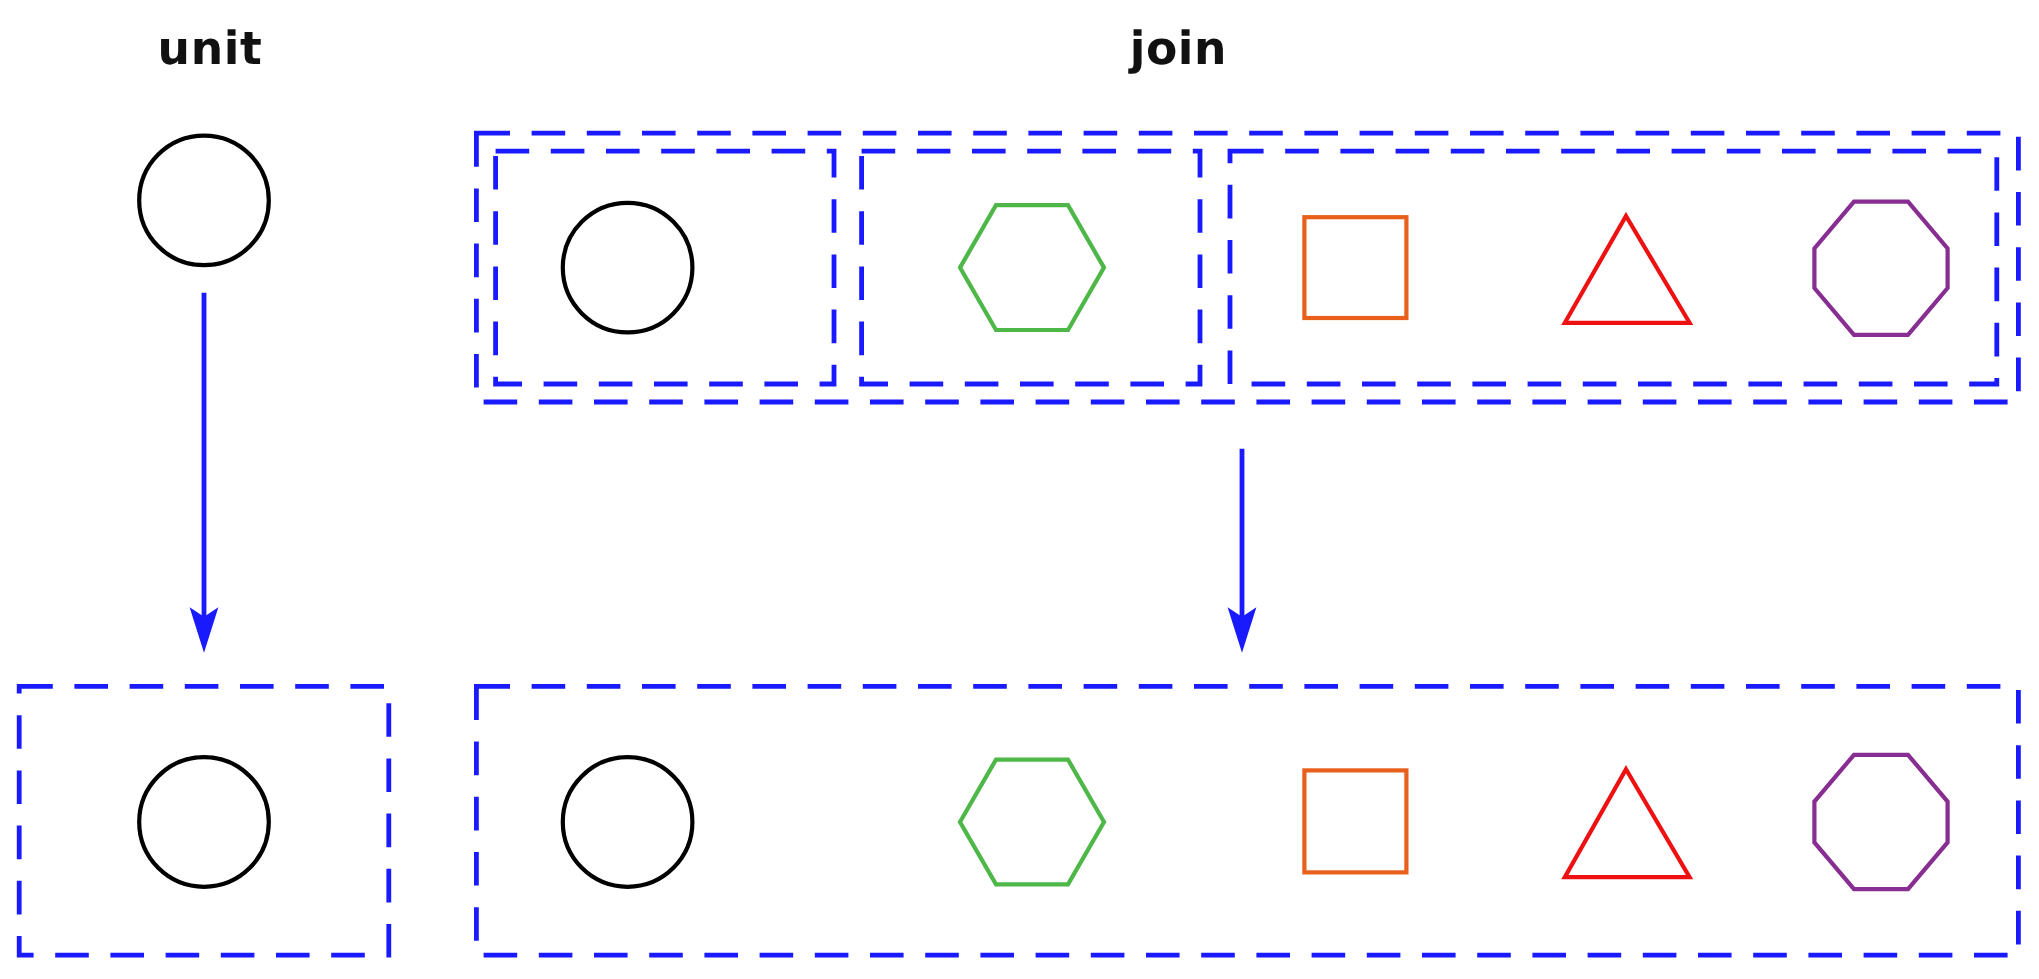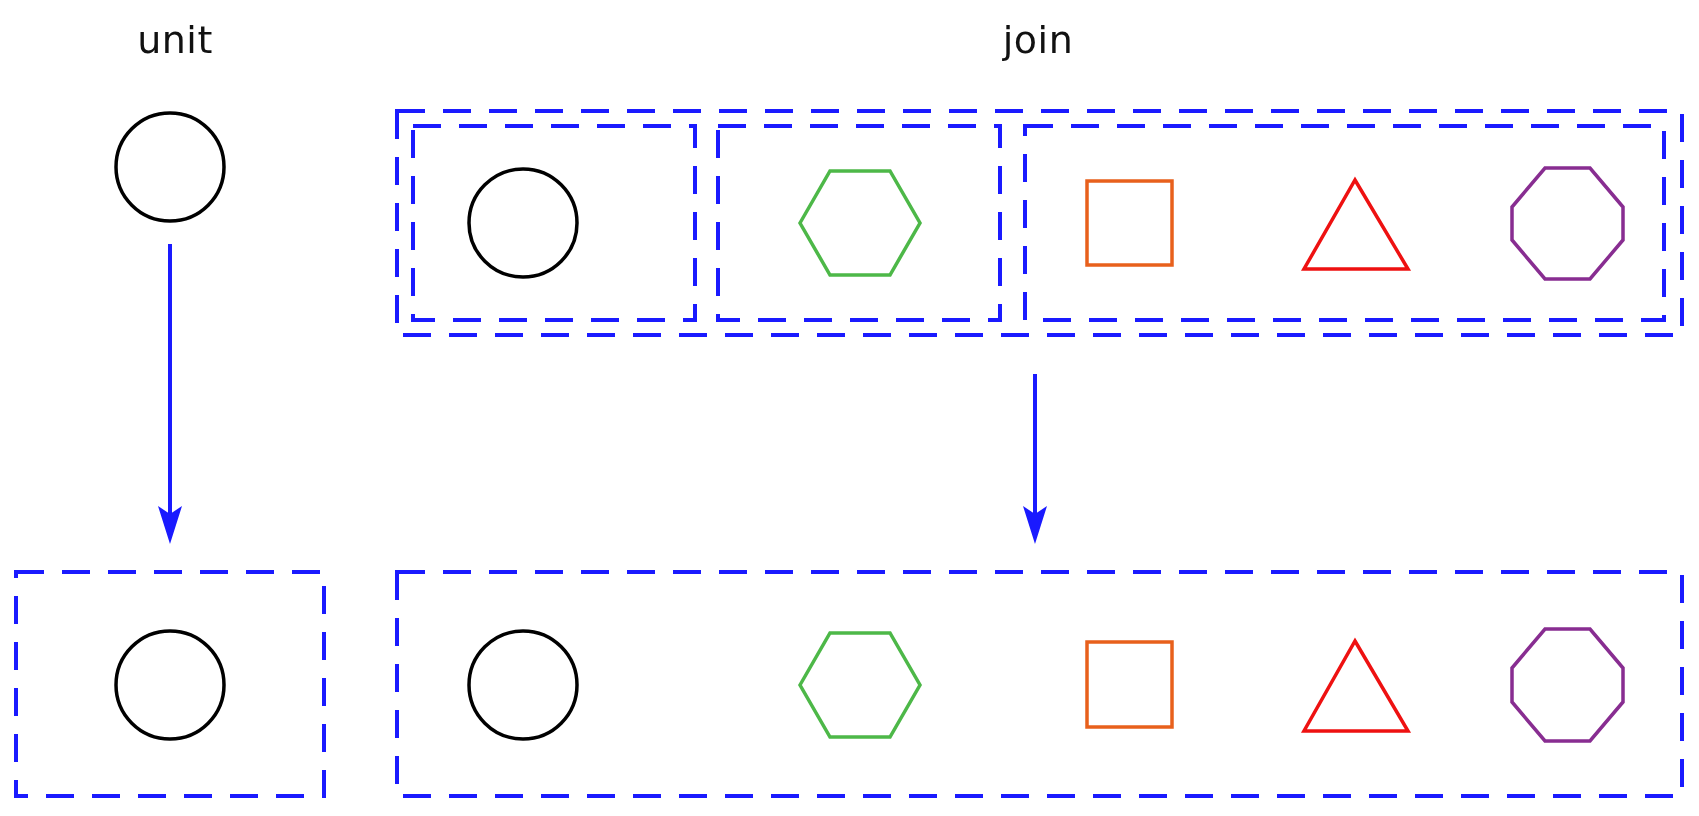--- a/index.html
+++ b/index.html
@@ -1,28 +1,28 @@
 <!DOCTYPE html>
 <html><head>
 <meta charset="utf-8">
 <style>
   html, body { margin: 0; padding: 0; background: #ffffff; }
   body { width: 1699px; height: 816px; position: relative; overflow: hidden; }
-  .label { position: absolute; font-family: "DejaVu Sans", sans-serif; font-size: 38px; font-weight: 400; color: #111; transform: translateX(-50%); letter-spacing: 0.5px; }
+  .label { position: absolute; font-family: "DejaVu Sans", sans-serif; font-size: 38px; font-weight: 700; color: #111; transform: translateX(-50%); letter-spacing: 0.5px; }
   svg { position: absolute; left: 0; top: 0; }
   .dash { fill: none; stroke: #1a1aff; stroke-width: 4; stroke-dasharray: 28 18; }
   .arrow-line { stroke: #1a1aff; stroke-width: 4; }
   .arrow-head { fill: #1a1aff; }
   .shape { fill: none; stroke-width: 3.5; }
 </style>
 </head>
 <body>
 
 <div class="label" style="left:175px; top:18px;">unit</div>
-<div class="label" style="left:1038px; top:18px;">join</div>
+<div class="label" style="left:982px; top:18px;">join</div>
 
 <svg width="1699" height="816" viewBox="0 0 1699 816">
 
   <circle class="shape" cx="170" cy="167" r="54" stroke="#000"></circle>
 
   <g>
     <line class="arrow-line" x1="170" y1="244" x2="170" y2="525"></line>
     <path class="arrow-head" d="M158 506 L170 514 L182 506 L170 544 Z"></path>
   </g>
 

